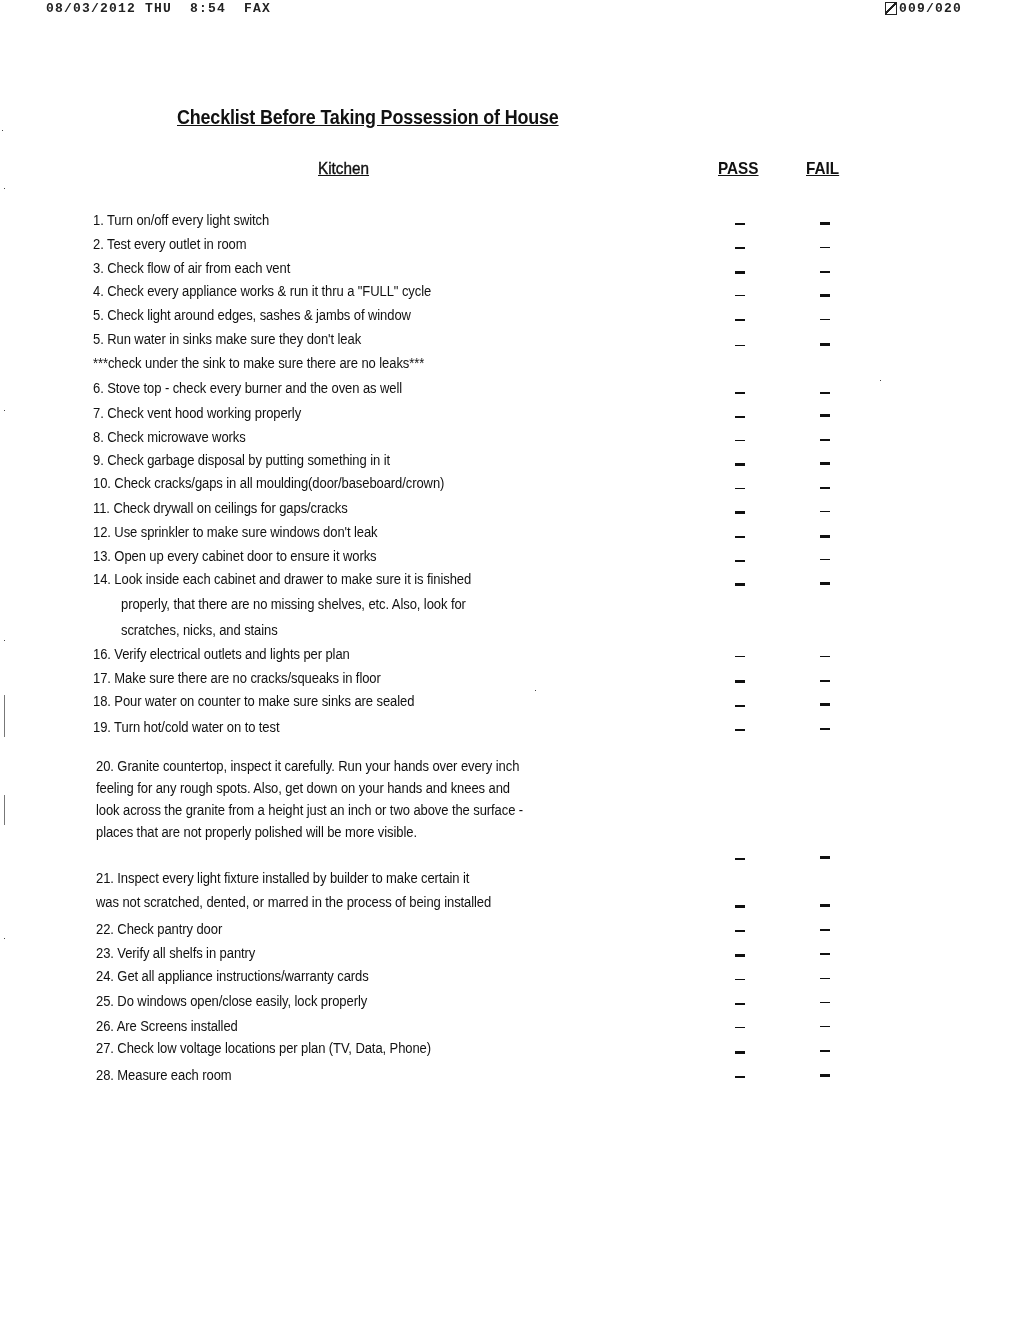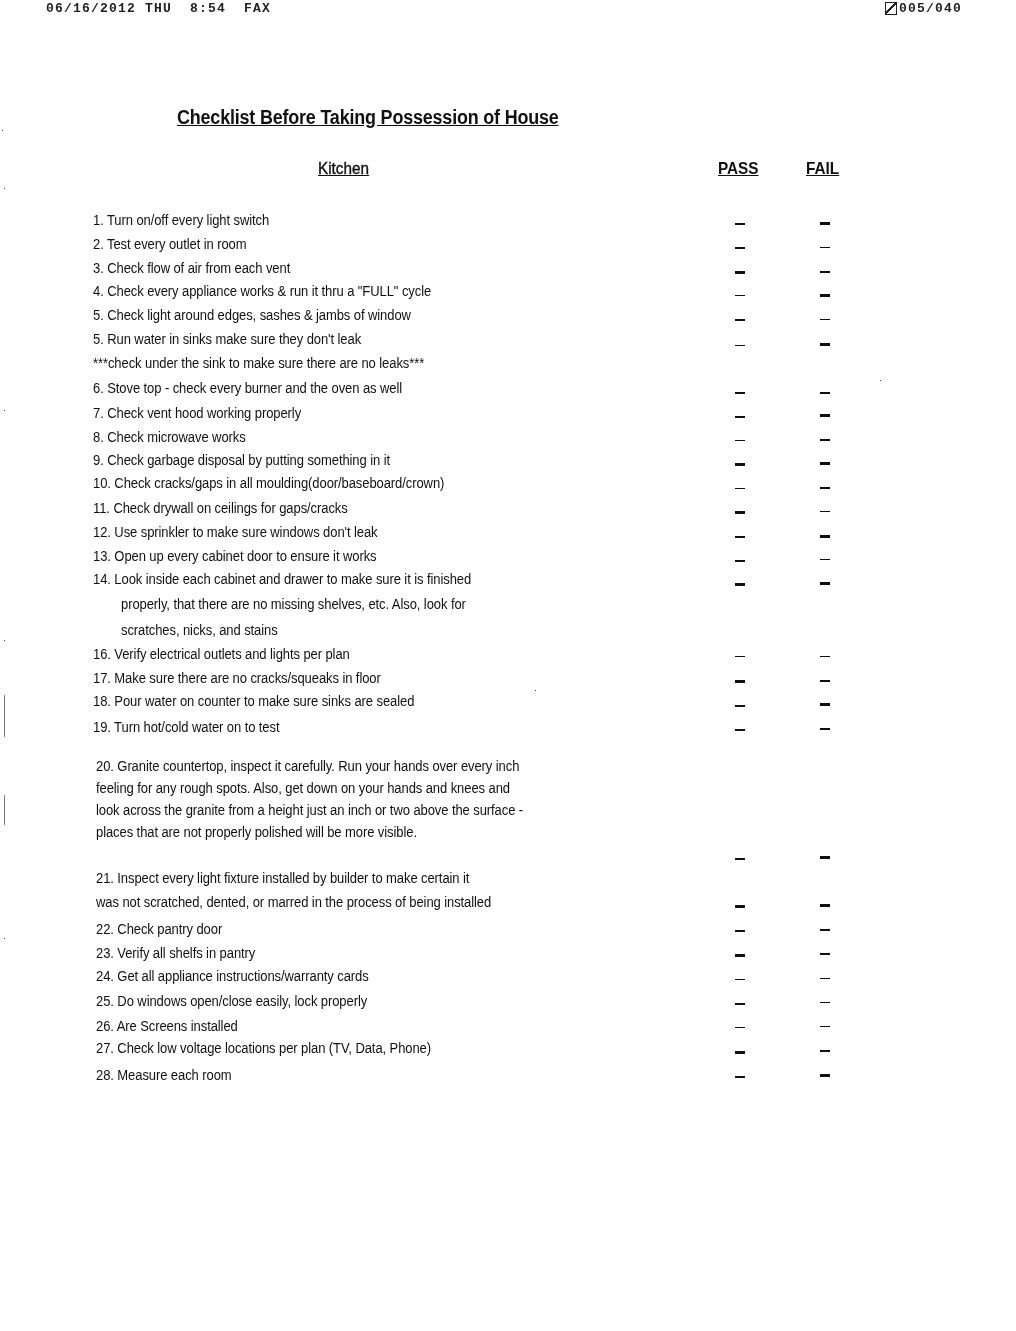--- a/index.html
+++ b/index.html
@@ -46,24 +46,24 @@
     .mark.pass-col { left: 735px; width: 10px; }
     .mark.fail-col { left: 820px; width: 10px; }
 
     .margin-artifact { position: absolute; background: #777; width: 1px; }
     .dot { position: absolute; width: 1px; height: 1px; background: #444; }
   </style>
 </head>
 <body>
 
 <div class="fax-header">
-  <span class="fax-left">06/16/2012 THU  8:54  FAX</span>
+  <span class="fax-left">08/03/2012 THU  8:54  FAX</span>
   <span class="fax-right">
     <span class="fax-icon"></span>
-    <span>005/040</span>
+    <span>009/020</span>
   </span>
 </div>
 
 <div class="doc-title">Checklist Before Taking Possession of House</div>
 <div class="section-head kitchen">Kitchen</div>
 <div class="section-head pass">PASS</div>
 <div class="section-head fail">FAIL</div>
 
 <div>
 

